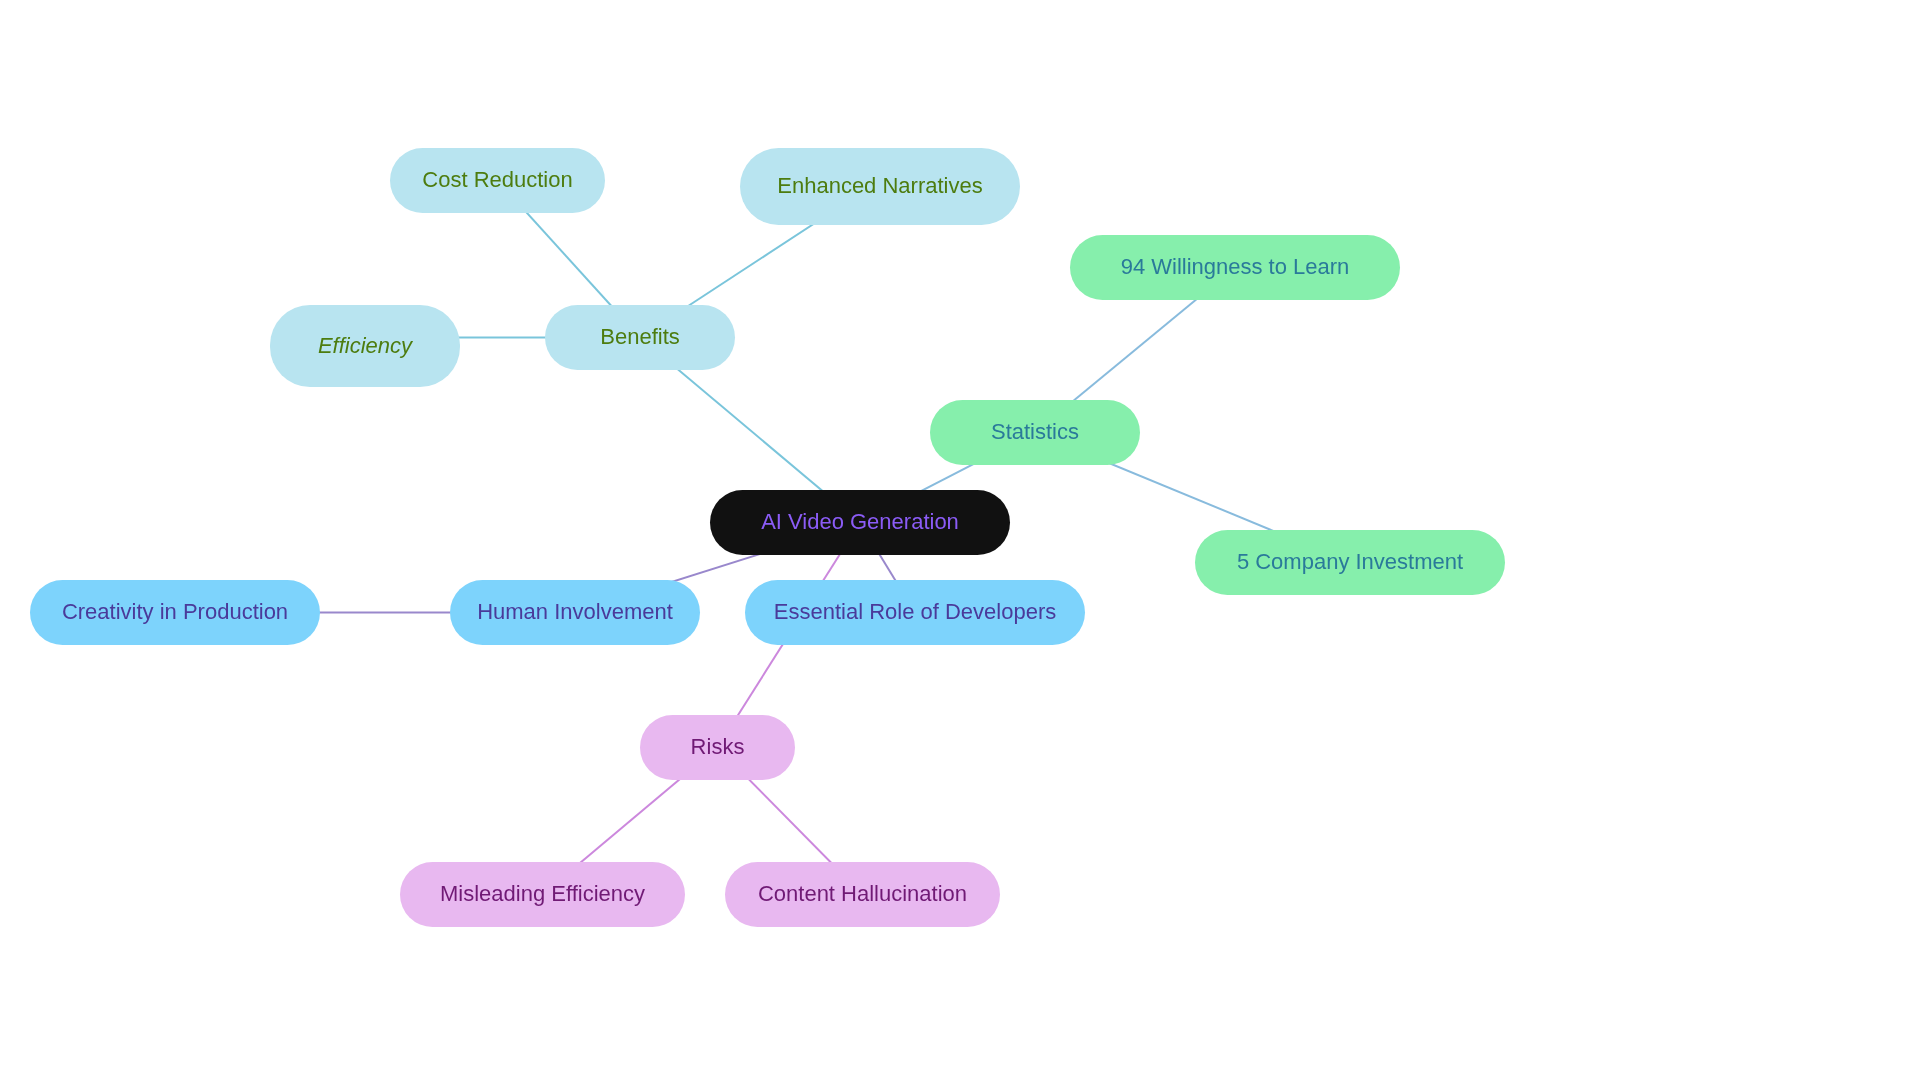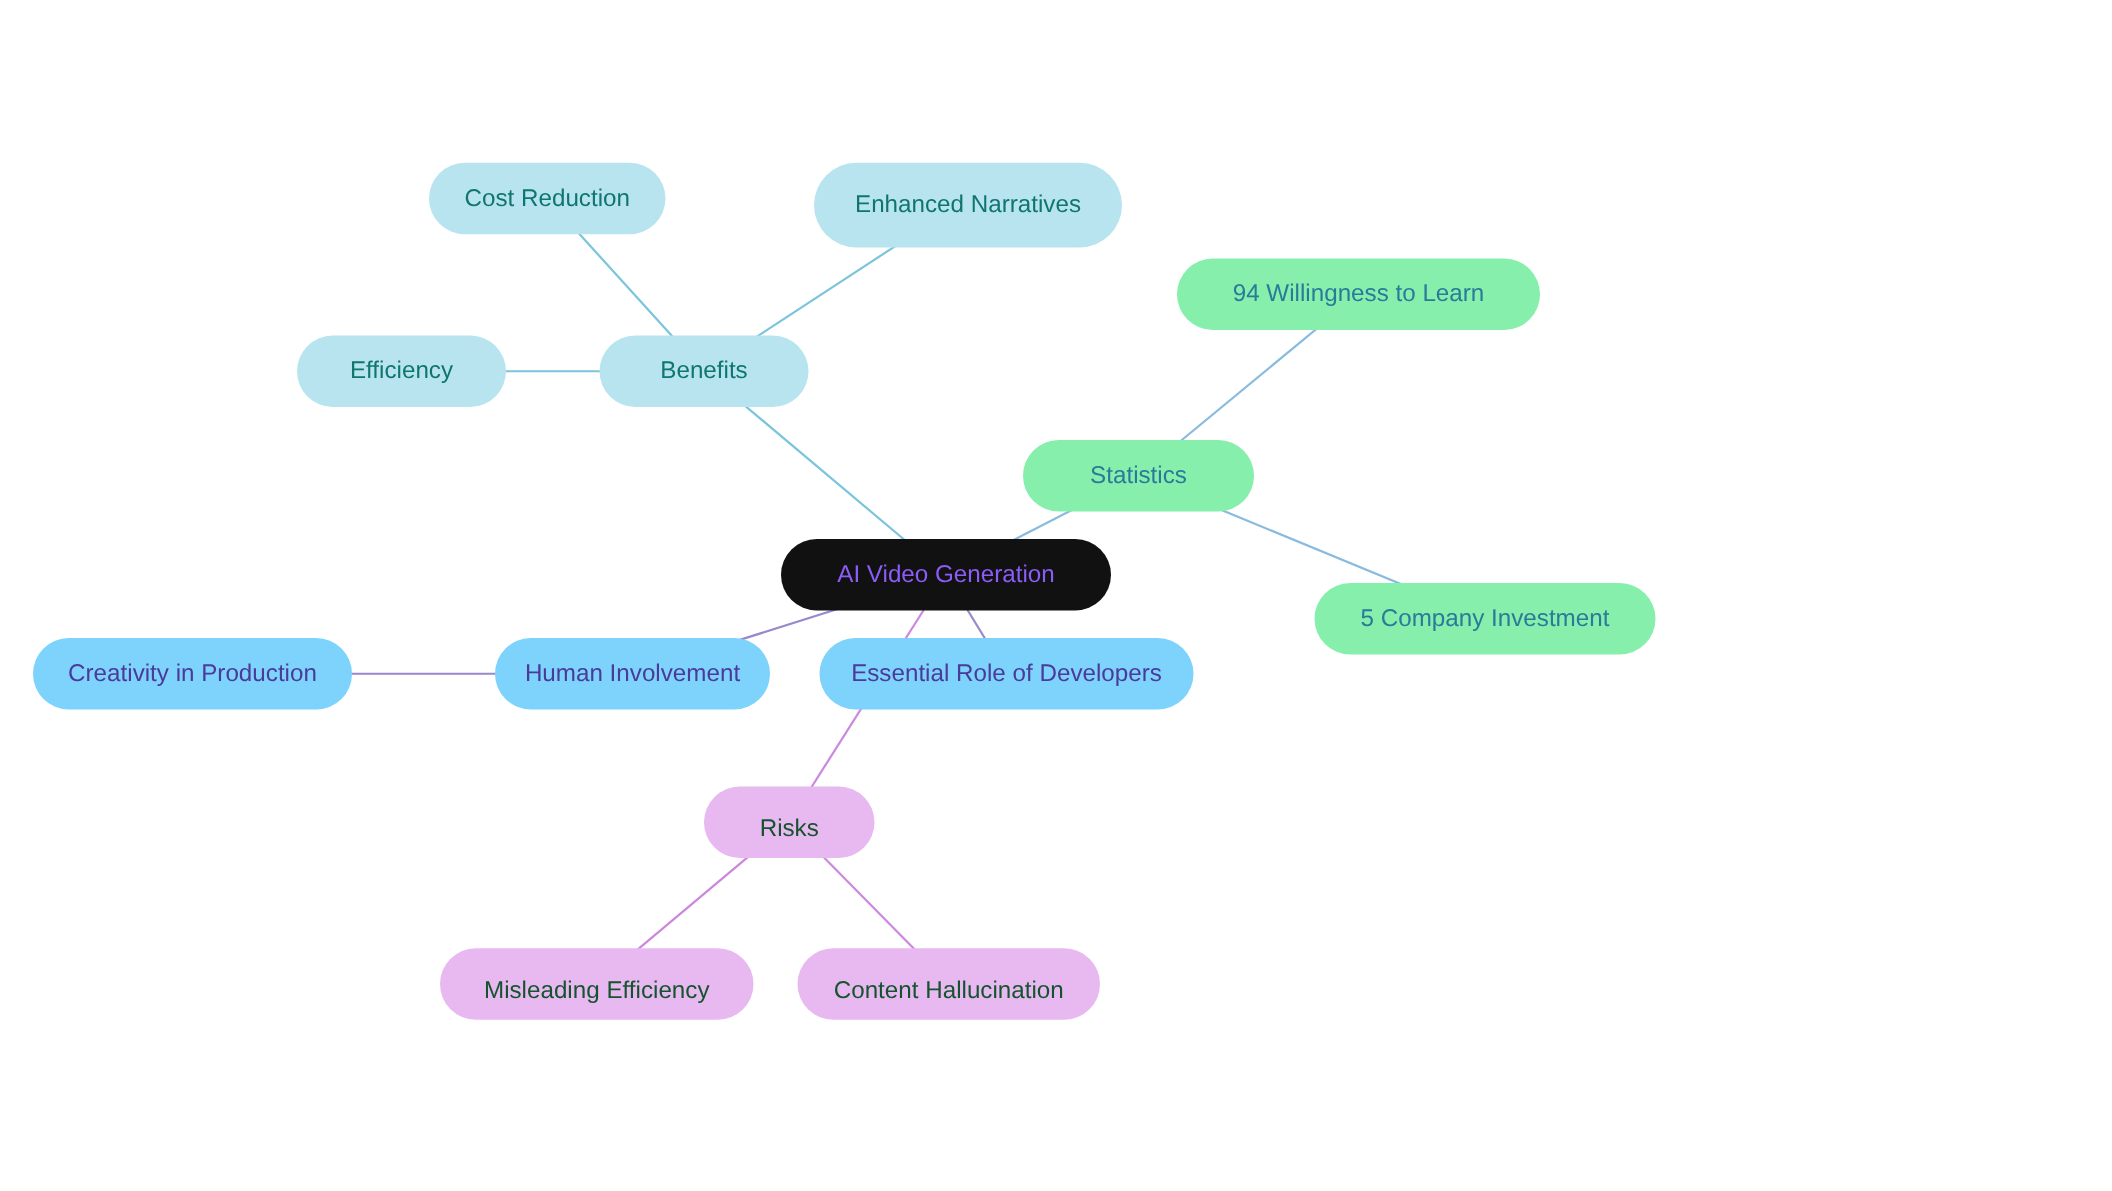--- a/index.html
+++ b/index.html
@@ -45,34 +45,33 @@
       color: #8b5cf6;
       font-size: 26px;
       font-weight: 600;
       border-radius: 40px;
       padding: 18px 40px;
     }
 
     
     .node-blue {
       background: #b8e4f0;
-      color: #0f766e;
+      color: #4d7c0f;
     }
 
     
     .node-purple {
       background: #7dd3fc;
       color: #4a3a9a;
     }
 
     
     .node-pink {
       background: #e8b8f0;
-      color: #14532d;
-      align-items: flex-end;
+      color: #701a75;
     }
 
     
     .node-lightblue {
       background: #86efac;
       color: #2a7a9a;
     }
   </style>
 </head>
 <body>
@@ -102,21 +101,21 @@
 </div>
 
 <div class="node node-blue" style="left: 390px; top: 148px; width: 215px; height: 65px;">
   <span class="node-label">Cost Reduction</span>
 </div>
 
 <div class="node node-blue" style="left: 740px; top: 148px; width: 280px; height: 77px;">
   <span class="node-label">Enhanced Narratives</span>
 </div>
 
-<div class="node node-blue" style="left: 270px; top: 305px; width: 190px; height: 65px;">
+<div class="node node-blue" style="left: 270px; top: 305px; width: 190px; height: 82px; font-style: italic;">
   <span class="node-label">Efficiency</span>
 </div>
 
 <div class="node node-lightblue" style="left: 930px; top: 400px; width: 210px; height: 65px;">
   <span class="node-label">Statistics</span>
 </div>
 
 <div class="node node-lightblue" style="left: 1070px; top: 235px; width: 330px; height: 65px;">
   <span class="node-label">94 Willingness to Learn</span>
 </div>

